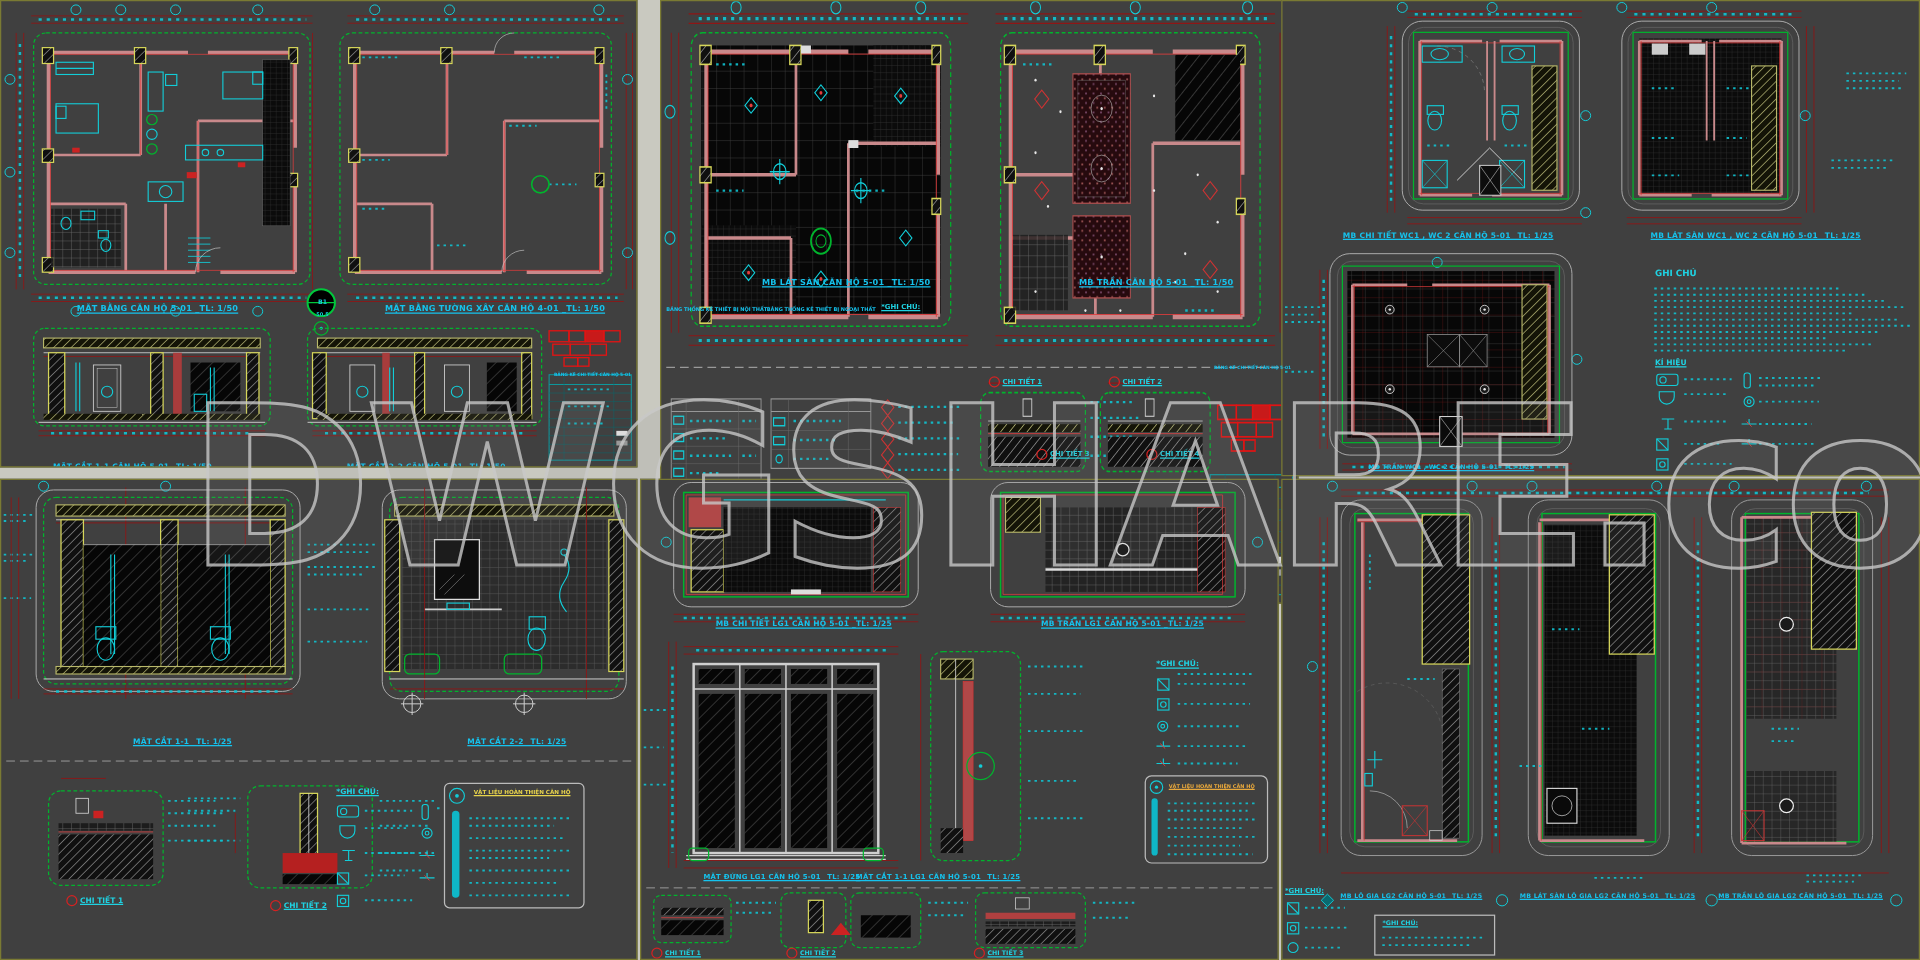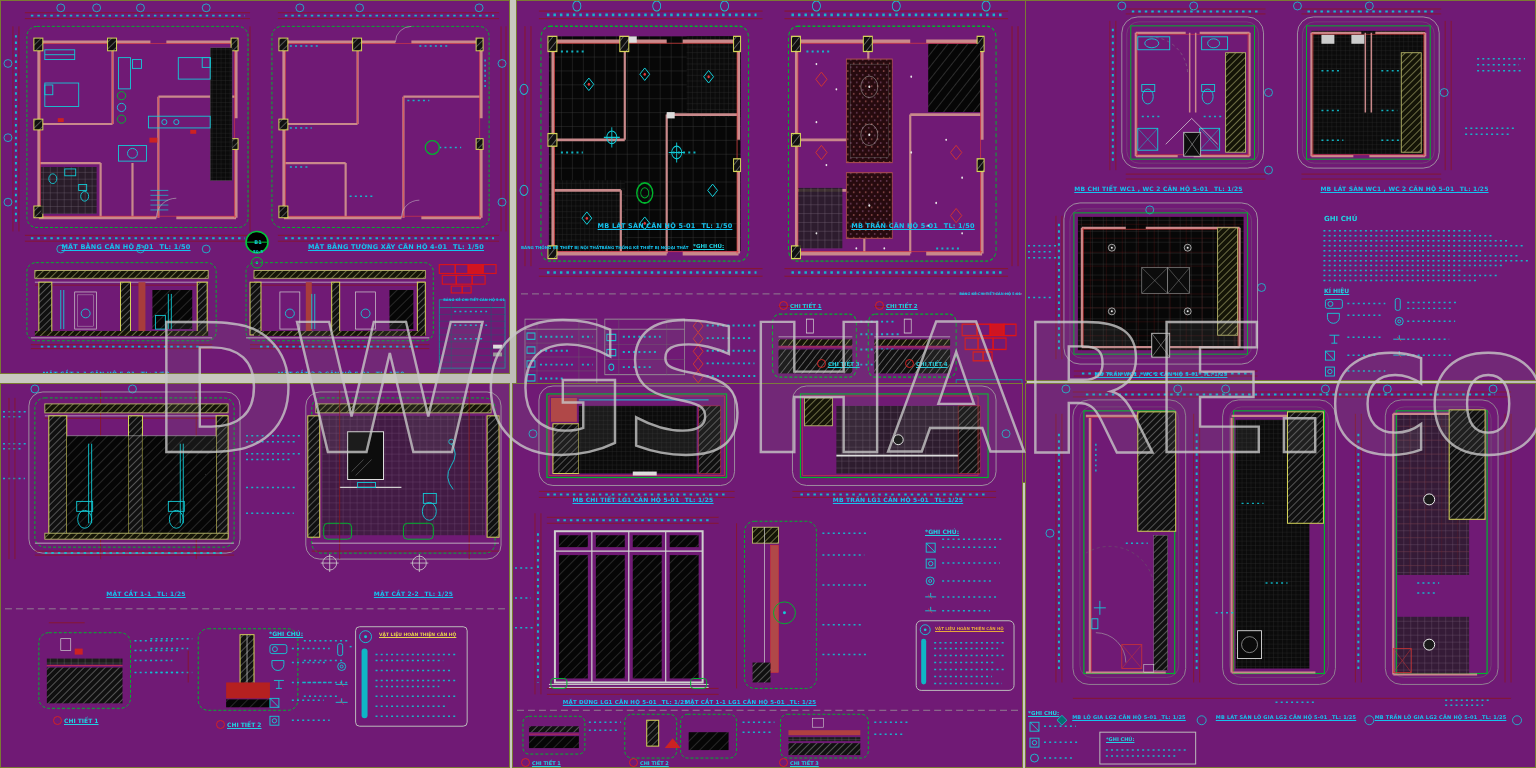--- a/index.html
+++ b/index.html
@@ -1,18 +1,18 @@
 <!DOCTYPE html>
 <html><head>
 <meta charset="utf-8">
 <style>
   html,body{margin:0;padding:0}
   body{width:1536px;height:768px;background:#c9c9c0;position:relative;overflow:hidden;
        font-family:"DejaVu Sans","Liberation Sans",sans-serif;}
-  .panel{position:absolute;background:#701a75;border:1px solid #7a7a33;box-sizing:border-box;overflow:hidden}
+  .panel{position:absolute;background:#404040;border:1px solid #7a7a33;box-sizing:border-box;overflow:hidden}
   .panel svg{position:absolute;left:0;top:0;width:100%;height:100%}
   .t{position:absolute;color:#15c3ee;font-weight:bold;font-size:6.5px;text-align:center;
      text-decoration:underline;white-space:nowrap;letter-spacing:.2px;z-index:3}
   .t5{font-size:5px}.t55{font-size:5.5px}.t6{font-size:6px}
   .tt{position:absolute;color:#15c3ee;font-weight:bold;font-size:4px;text-align:center;white-space:nowrap;z-index:3}
   .mh{position:absolute;color:#1fd2e2;font-weight:bold;white-space:nowrap;z-index:3}
   .und{text-decoration:underline}
   .ylw{color:#e8d44c}
   .org{color:#e8a83c}
   .dl{position:absolute;color:#1fd2e2;font-weight:bold;font-size:5.5px;white-space:nowrap;z-index:3;
@@ -241,21 +241,21 @@
 </svg>
 <div class="t" style="left:25px;top:242px;width:200px">MẶT BẰNG CĂN HỘ 5-01 _TL: 1/50</div>
 <div class="t" style="left:295px;top:242px;width:200px">MẶT BẰNG TƯỜNG XÂY CĂN HỘ 4-01 _TL: 1/50</div>
 <div class="t t6" style="left:10px;top:369px;width:190px">MẶT CẮT 1-1 CĂN HỘ 5-01 _TL: 1/50</div>
 <div class="t t6" style="left:245px;top:369px;width:190px">MẶT CẮT 2-2 CĂN HỘ 5-01 _TL: 1/50</div>
 <div class="badge-txt" style="left:247px;top:238px;width:20px;font-size:5px">B1</div>
 <div class="badge-txt" style="left:245px;top:248px;width:24px;font-size:4px">50.5</div>
 <div class="tt" style="left:436px;top:297px;width:74px;font-size:3.5px">BẢNG KÊ CHI TIẾT CĂN HỘ 5-01</div>
 </div>
 
-<div class="panel" style="left:516px;top:0;width:511px;height:483px">
+<div class="panel" style="left:528px;top:0;width:511px;height:483px">
 <svg viewBox="0 0 510 381" preserveAspectRatio="none">
   <path class="dim" d="M22 8H246 M22 14H246 M8 20V210 M14 20V210 M22 212H246 M22 218H246"></path>
   <line class="spk" x1="30" y1="11" x2="240" y2="11"></line>
       <line class="spk" x1="30" y1="215" x2="240" y2="215"></line>
   <circle class="bub" cx="60" cy="4" r="4"></circle>
       <circle class="bub" cx="140" cy="4" r="4"></circle>
       <circle class="bub" cx="208" cy="4" r="4"></circle>
   <circle class="bub" cx="7" cy="70" r="4"></circle>
       <circle class="bub" cx="7" cy="150" r="4"></circle>
 

